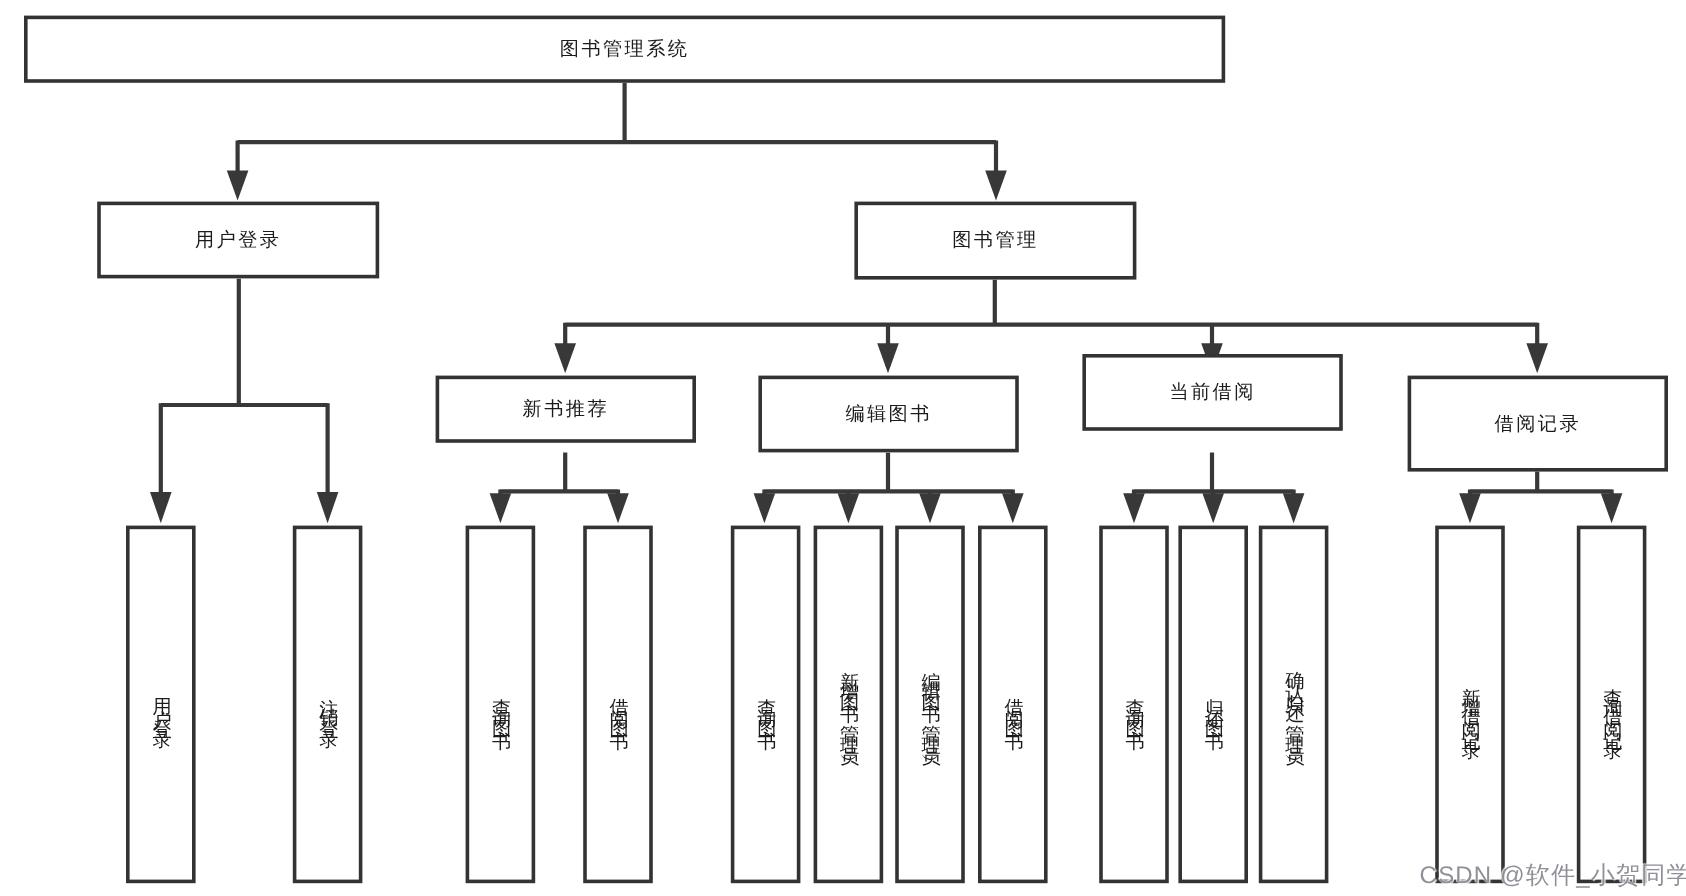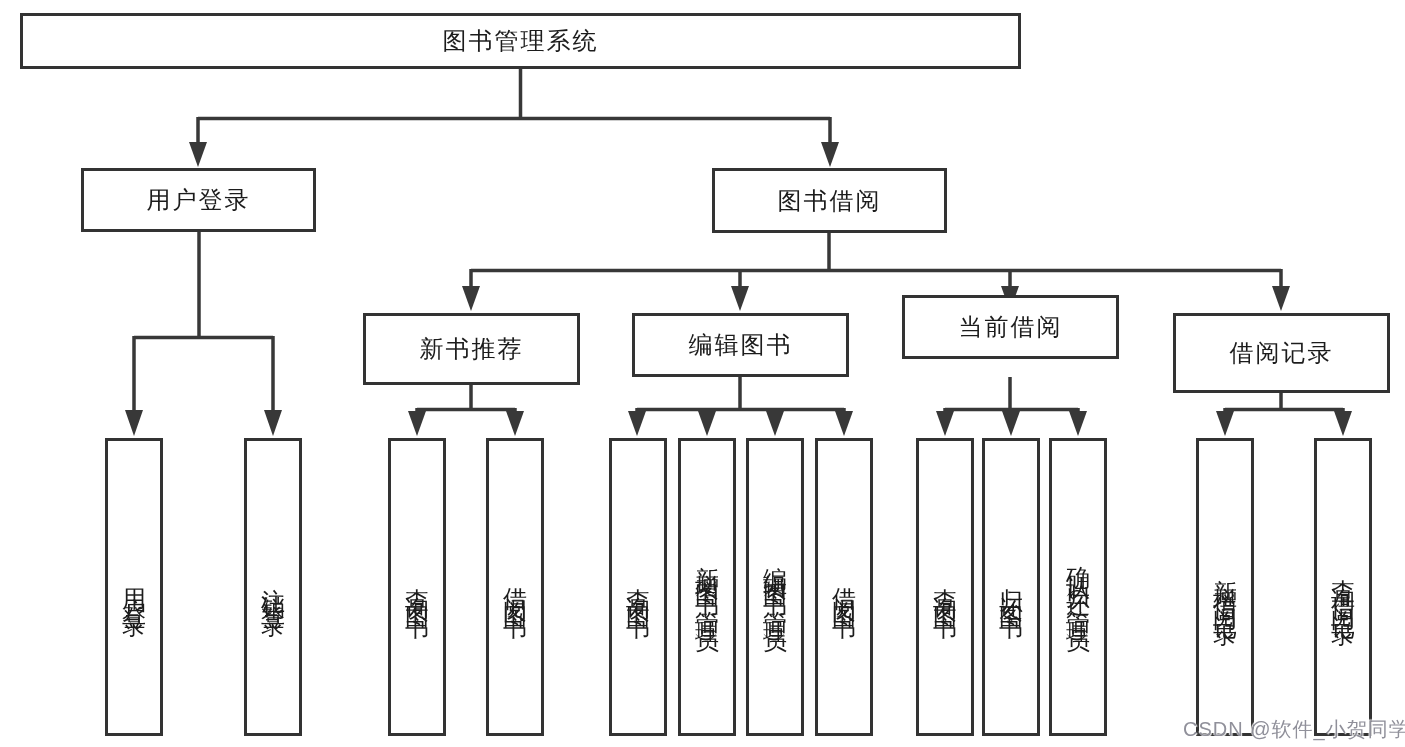--- a/index.html
+++ b/index.html
@@ -24,21 +24,21 @@
   .wires polygon { fill: #383838; stroke: none; }
   .box {
     position: absolute;
     box-sizing: border-box;
     border: 3px solid #333333;
     background: #ffffff;
     display: flex;
     align-items: center;
     justify-content: center;
     color: #1c1c1c;
-    font-size: 24px;
+    font-size: 16px;
     letter-spacing: 2px;
     z-index: 2;
   }
   .leaf span {
     writing-mode: vertical-rl;
     text-orientation: mixed;
     letter-spacing: 9px;
     line-height: 1;
     white-space: nowrap;
   }
@@ -110,24 +110,24 @@
   </svg>
 
   <div class="box" style="left:20px;top:13px;width:1001px;height:56px">
     <span>图书管理系统</span>
   </div>
 
   <div class="box" style="left:81px;top:168px;width:235px;height:64px">
     <span>用户登录</span>
   </div>
   <div class="box" style="left:712px;top:168px;width:235px;height:65px">
-    <span>图书借阅</span>
+    <span>图书管理</span>
   </div>
 
-  <div class="box" style="left:363px;top:313px;width:217px;height:72px">
+  <div class="box" style="left:363px;top:313px;width:217px;height:56px">
     <span>新书推荐</span>
   </div>
   <div class="box" style="left:632px;top:313px;width:217px;height:64px">
     <span>编辑图书</span>
   </div>
   <div class="box" style="left:902px;top:295px;width:217px;height:64px">
     <span>当前借阅</span>
   </div>
   <div class="box" style="left:1173px;top:313px;width:217px;height:80px">
     <span>借阅记录</span>

